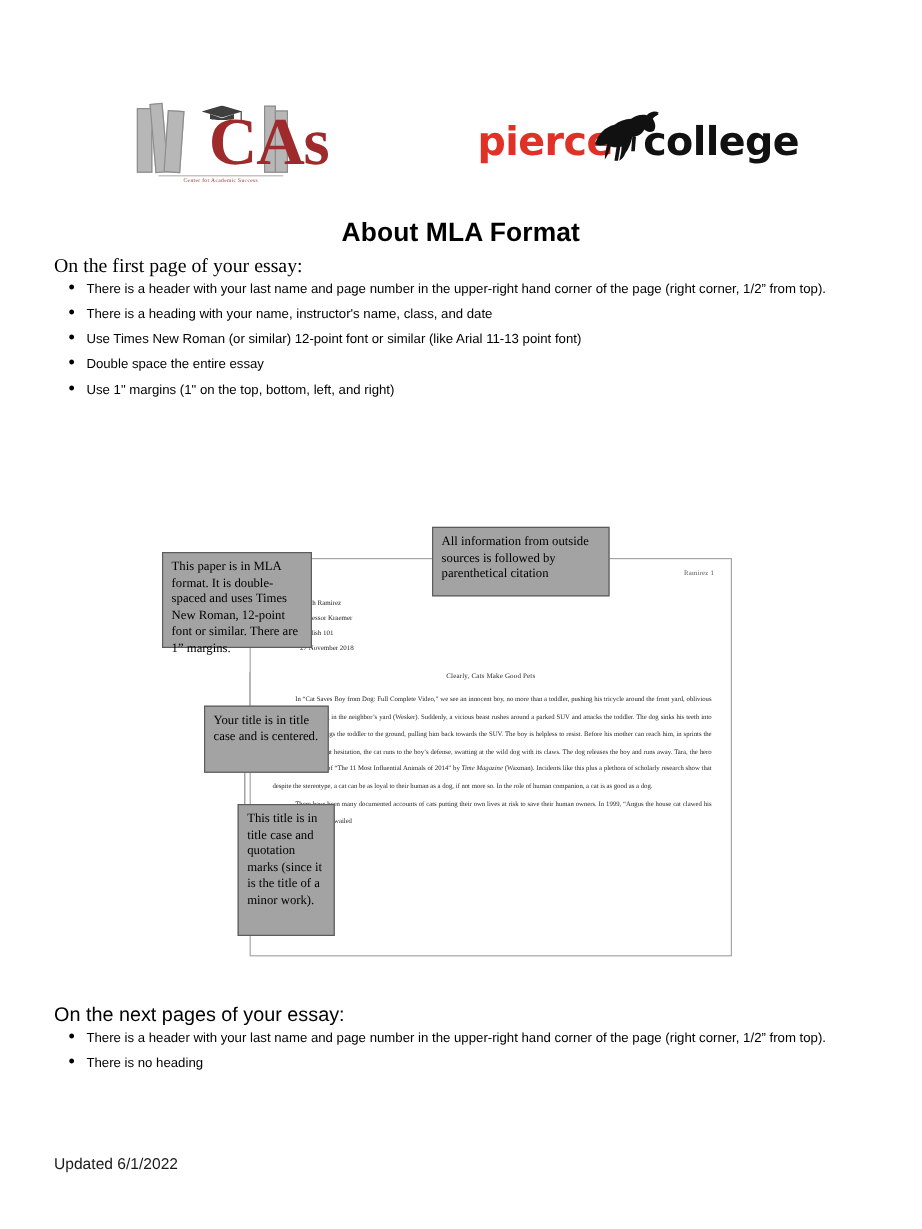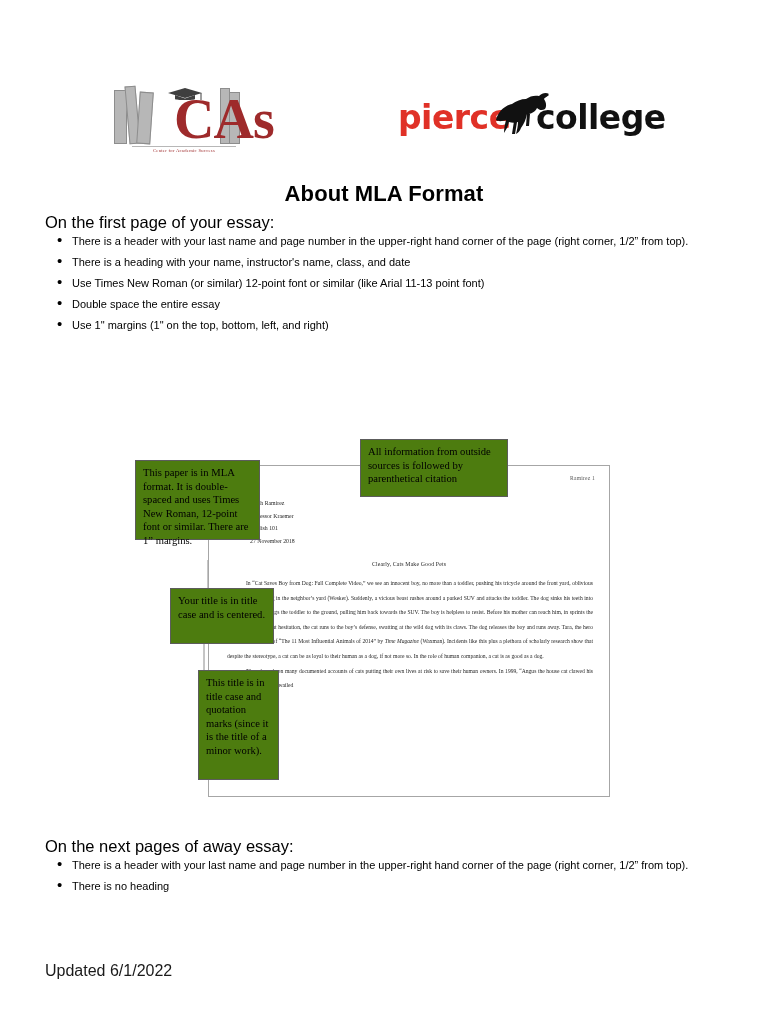--- a/index.html
+++ b/index.html
@@ -110,21 +110,21 @@
     font-weight: bold;
     letter-spacing: 0.1px;
   }
   .intro-line {
     position: absolute;
     left: 45px;
     font-size: 16.5px;
     line-height: 20px;
     white-space: nowrap;
   }
-  #intro-first { top: 212px; }
+  #intro-first { top: 212px; font-family: Liberation Serif, serif; }
   #intro-next  { top: 836px; }
 
   ul.rules {
     position: absolute;
     left: 45px;
     margin: 0;
     padding: 0;
     list-style: none;
     width: 690px;
     font-size: 11px;
@@ -202,39 +202,39 @@
     text-align: justify;
     color: #262626;
   }
   #essay-body p { margin: 0; text-indent: 19px; }
   #essay-body i { font-style: italic; }
 
   
   .callout {
     position: absolute;
     border: 1px solid #5c5c5c;
-    background: #4d7c0f;
+    background: #a3a3a3;
     font-family: "Liberation Serif", serif;
     font-size: 10.6px;
     line-height: 13.6px;
     color: #000000;
     padding: 5px 7px 6px 7px;
     box-sizing: border-box;
   }
   #callout-mla      { left: 135px; top: 22px;  width: 125px; height: 80px; }
   #callout-outside  { left: 360px; top: 1px;   width: 148px; height: 58px;  }
   #callout-citation { left: 511px; top: 72px;  width: 146px; height: 55px;  }
   #callout-yourtitle{ left: 170px; top: 150px; width: 104px; height: 56px;  }
   #callout-minorwork{ left: 164px; top: 232px; width: 81px;  height: 110px; margin-left: 34px; }
 
   
   #footer-updated {
     position: absolute;
     left: 45px; top: 962px;
-    font-size: 16px;
+    font-size: 13px;
     color: #1a1a1a;
   }
 </style>
 </head>
 <body>
 
 <div id="logo-band">
 
   <div id="cas-logo">
     <div id="cas-books">
@@ -321,20 +321,20 @@
     </div>
   </div>
 
   <div class="callout" id="callout-mla">This paper is in MLA format.  It is double-spaced and uses Times New Roman, 12-point font or similar.  There are 1” margins.</div>
   <div class="callout" id="callout-outside">All information from outside sources is followed by parenthetical citation</div>
   <div class="callout" id="callout-yourtitle">Your title is in title case and is centered.</div>
   <div class="callout" id="callout-minorwork">This title is in title case and quotation marks (since it is the title of a minor work).</div>
 
 </div>
 
-<div class="intro-line" id="intro-next">On the next pages of away essay:</div>
+<div class="intro-line" id="intro-next">On the next pages of your essay:</div>
 
 <ul class="rules" id="rules-next">
   <li><span>There is a header with your last name and page number in the upper-right hand corner of the page (right corner, 1/2” from top).</span></li>
   <li><span>There is no heading</span></li>
 </ul>
 
 <div id="footer-updated">Updated 6/1/2022</div>
 
 </body></html>

